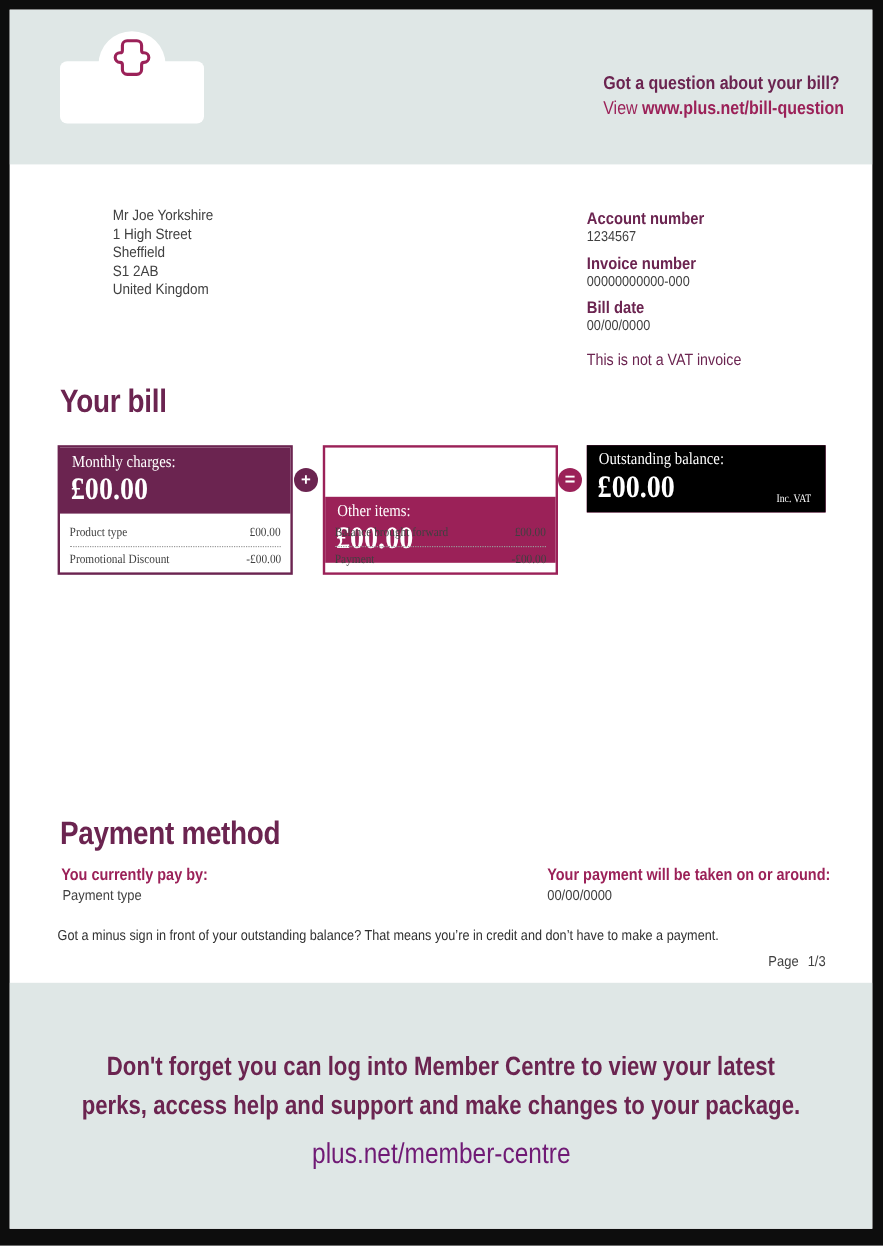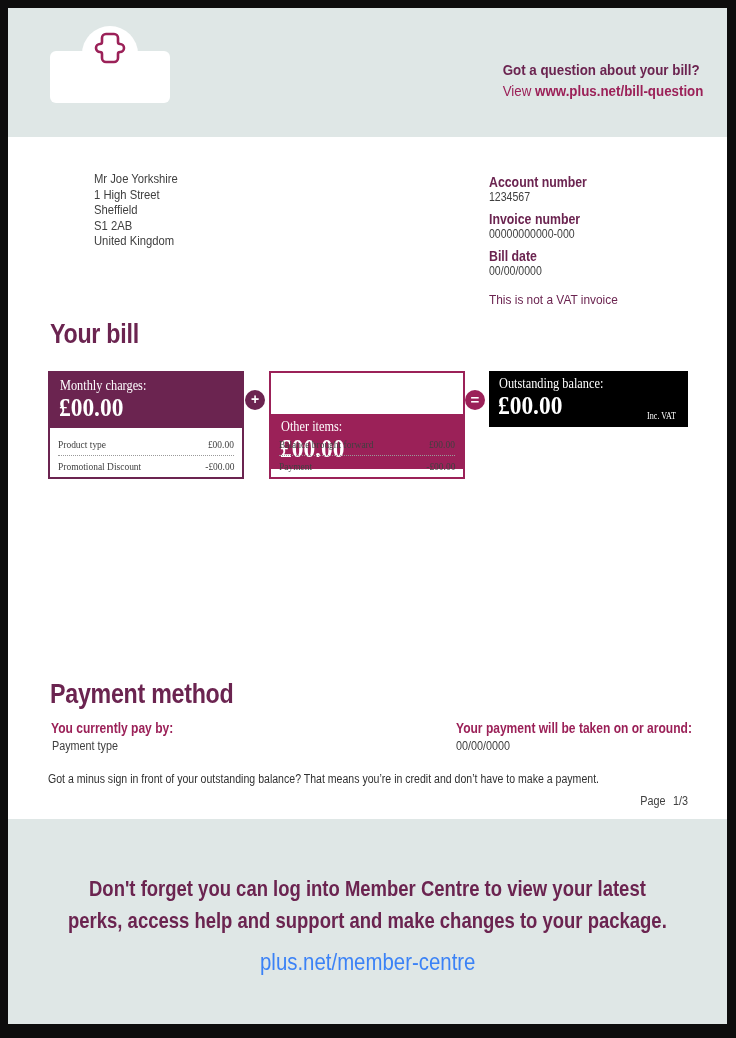--- a/index.html
+++ b/index.html
@@ -42,21 +42,21 @@
   .c3 .inc { position:absolute; right:12px; top:40px; font-size:9.5px; color:#fff; transform:scaleX(0.85); transform-origin:right top; }
   .conn { position:absolute; width:20px; height:20px; border-radius:50%; color:#fff; font-weight:bold; font-size:14px; text-align:center; line-height:19px; top:382px; }
   .conn.plus { left:237px; background:#6b2450; }
   .conn.eq { left:457px; background:#9b2158; font-size:15px; }
   .pm-l { position:absolute; top:712px; font-size:14px; font-weight:bold; color:#9b2158; transform:scaleX(0.86); transform-origin:left top; white-space:nowrap; }
   .pm-v { position:absolute; top:731px; font-size:12px; color:#404040; transform:scaleX(0.9); transform-origin:left top; white-space:nowrap; }
   .note { position:absolute; left:40px; top:764px; font-size:12px; color:#303030; transform:scaleX(0.88); transform-origin:left top; white-space:nowrap; }
   .pageno { position:absolute; right:39px; top:786px; font-size:12px; color:#404040; transform:scaleX(0.9); transform-origin:right top; white-space:nowrap; word-spacing:5px; }
   .promo { position:absolute; left:0; width:719px; top:854px; text-align:center; font-size:22px; font-weight:bold; color:#6b2450; line-height:32px;margin-top:11px; }
   .promo div { display:inline-block; transform:scaleX(0.84); white-space:nowrap; }
-  .mc { position:absolute; left:0; width:719px; top:940px; text-align:center; font-size:24px; color:#3b82f6; }
+  .mc { position:absolute; left:0; width:719px; top:940px; text-align:center; font-size:24px; color:#701a75; }
   .mc span { display:inline-block; transform:scaleX(0.85); }
 </style>
 </head>
 <body>
 
 <div class="page">
 
   <div class="band header">
     <div class="logo">
       <div class="tab"></div>

